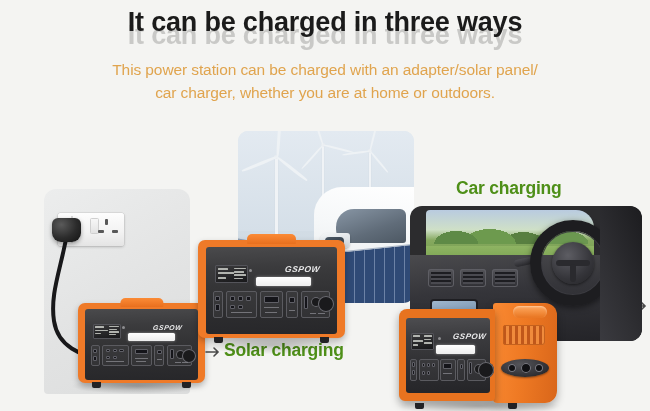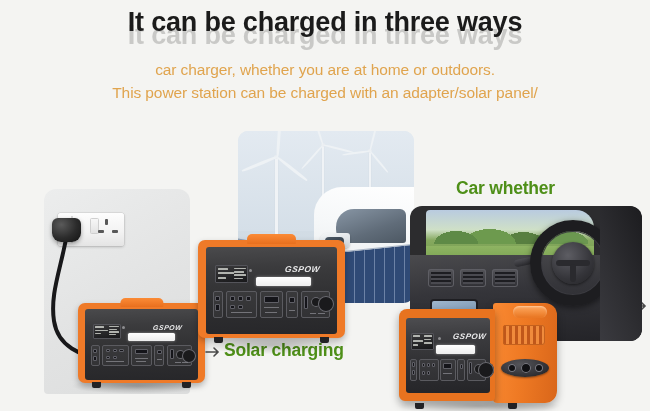--- a/index.html
+++ b/index.html
@@ -396,26 +396,26 @@
 <body>
 
 <div id="stage">
 
   <div class="title-wrap">
     <div class="title-ghost">It can be charged in three ways</div>
     <div class="title-main">It can be charged in three ways</div>
   </div>
 
   <div class="subtitle">
+    <div>This power station can be charged with an adapter/solar panel/</div>
     <div>car charger, whether you are at home or outdoors.</div>
-    <div>This power station can be charged with an adapter/solar panel/</div>
   </div>
 
   <div class="seclabel" id="label-solar">Solar charging</div>
-  <div class="seclabel" id="label-car">Car whether</div>
+  <div class="seclabel" id="label-car">Car charging</div>
 
   <div id="scene-ac">
     <div class="socket">
       <div class="sk-switch"></div>
       <div class="sk-switch two"></div>
       <div class="socket-face">
         <div class="sk-pin top"></div>
         <div class="sk-pin lft"></div>
         <div class="sk-pin rgt"></div>
       </div>

